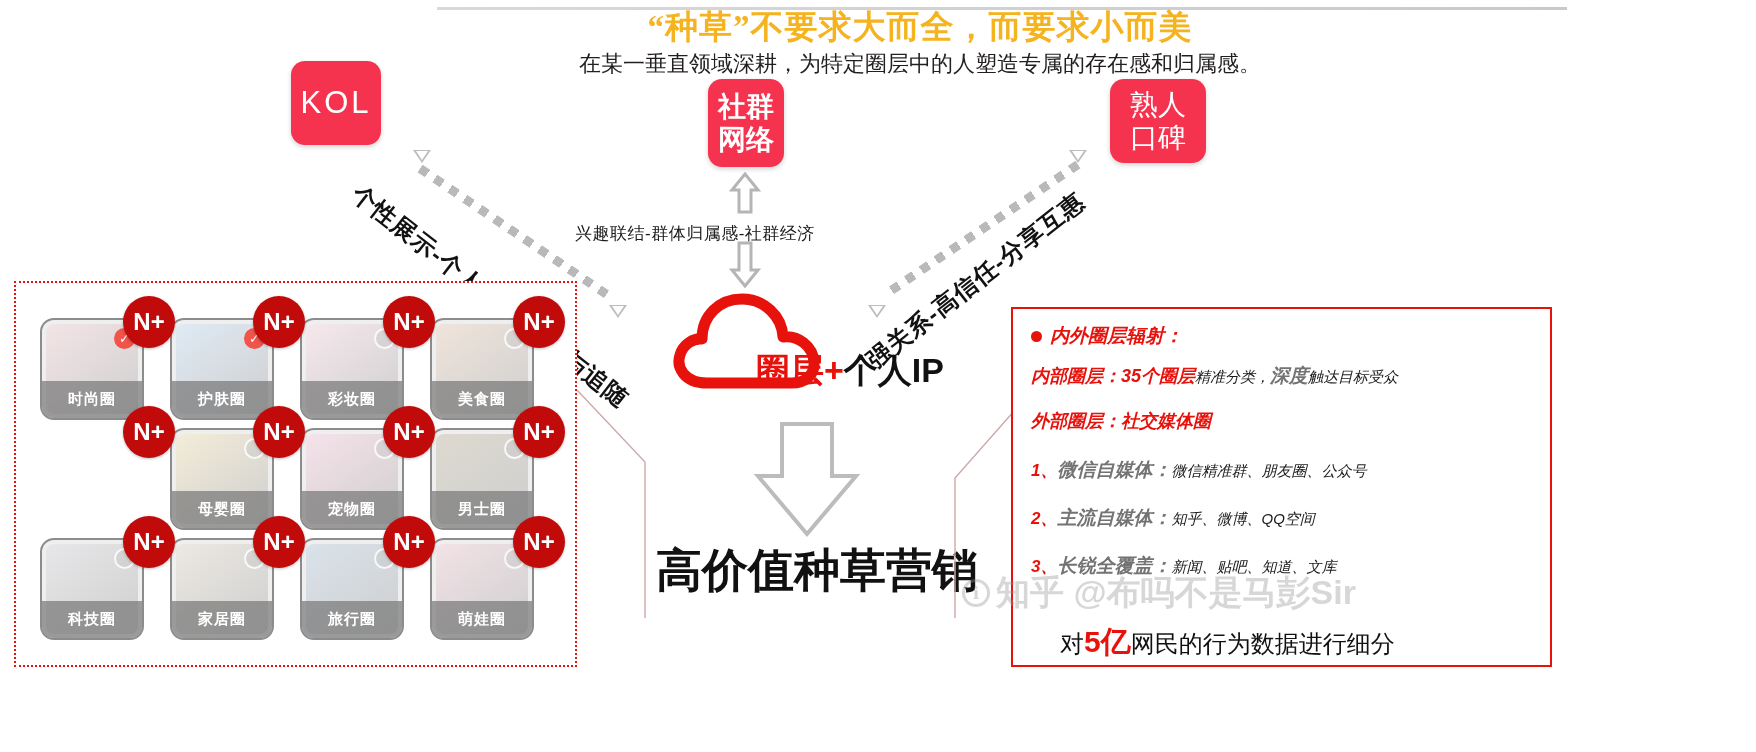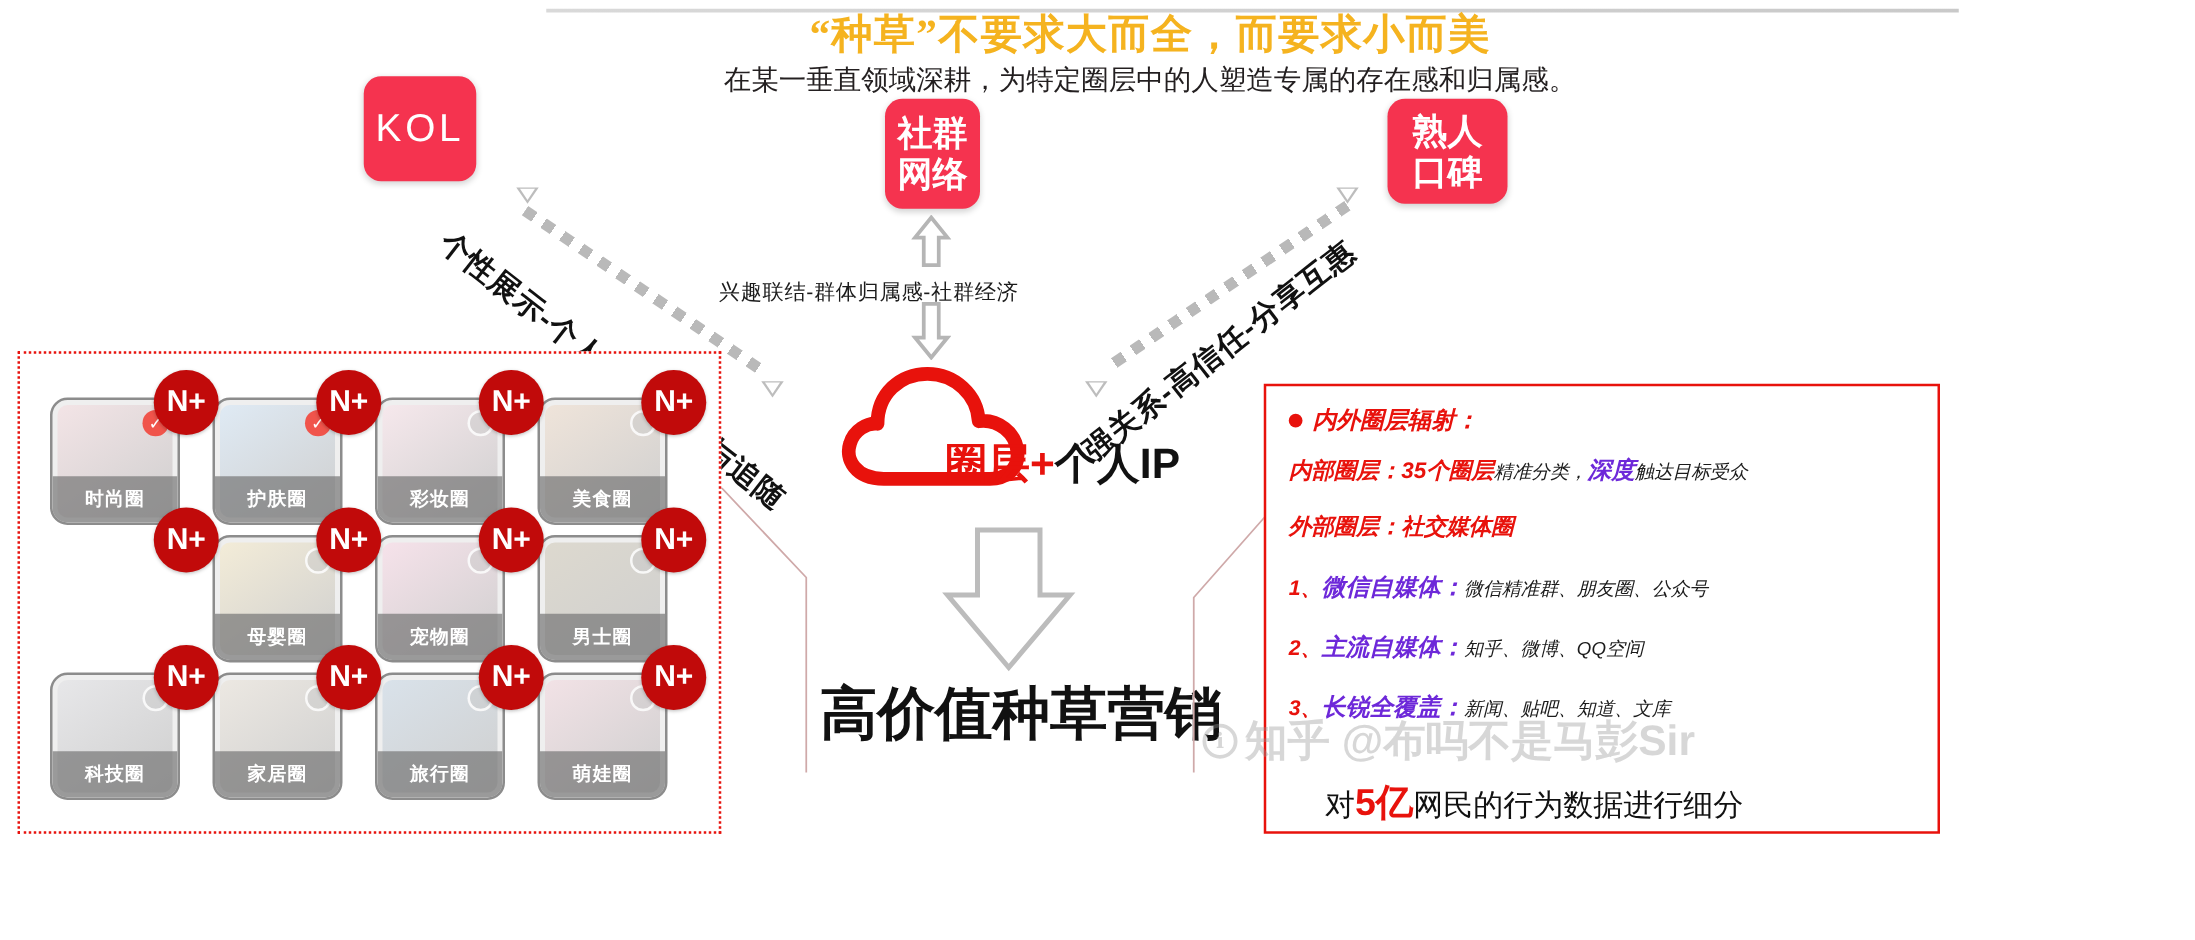--- a/index.html
+++ b/index.html
@@ -36,21 +36,21 @@
     background: #F5334F;
     border-radius: 14px;
     color: #fff;
     display: flex; flex-direction: column;
     align-items: center; justify-content: center;
     text-align: center;
     box-shadow: 0 2px 5px rgba(0,0,0,.18);
   }
   #box-kol   { left: 291px; top: 61px;  width: 90px;  height: 84px; font-size: 31px; letter-spacing: 3px; font-weight: 300;}
   #box-comm  { left: 708px; top: 79px;  width: 76px;  height: 88px; font-size: 28px; font-weight: bold; line-height: 1.18;}
-  #box-wom   { left: 1110px; top: 79px; width: 96px;  height: 84px; font-size: 28px; font-weight: bold; line-height: 1.18;}
+  #box-wom   { left: 1110px; top: 79px; width: 96px;  height: 84px; font-size: 28px; font-weight: normal; line-height: 1.18;}
 
   
   .dashline { position: absolute; transform-origin: 0 50%; height: 9px; }
   .dashline .seg {
     width: 100%; height: 9px;
     background-image: repeating-linear-gradient(to right,#b9b9b9 0 9px, transparent 9px 18px);
   }
   #dash-left  { left: 420px; top: 164px; width: 228px; transform: rotate(34deg); }
   #dash-right { left: 1078px; top: 160px; width: 228px; transform: rotate(146deg); }
 
@@ -190,21 +190,21 @@
     padding: 14px 16px 0 18px;
   }
   #right-panel .pline { margin-bottom: 14px; white-space: nowrap; font-style: italic; }
   .p-head {
     font-size: 19px; font-weight: bold; color: #E8120C;
     display: flex; align-items: center; gap: 8px;
   }
   .p-head .dot { width: 11px; height: 11px; border-radius: 50%; background:#E8120C; display:inline-block; }
   .p-red  { font-size: 18px; font-weight: bold; color: #E8120C; }
   .p-blk  { font-size: 15px; color: #1b1b1b; font-weight: normal; }
-  .p-em   { font-size: 19px; font-weight: bold; color: #6d28d9; }
+  .p-em   { font-size: 19px; font-weight: bold; color: #737373; }
   .p-num  { font-size: 17px; font-weight: bold; color: #E8120C; }
 
   .footline {
     position: absolute; left: 1060px; top: 622px; width: 470px;
     font-size: 24px; color: #111; white-space: nowrap;
   }
   .footline .big5 { color: #E8120C; font-size: 30px; font-weight: bold; margin-top: 45px; }
 
   
   .watermark {

